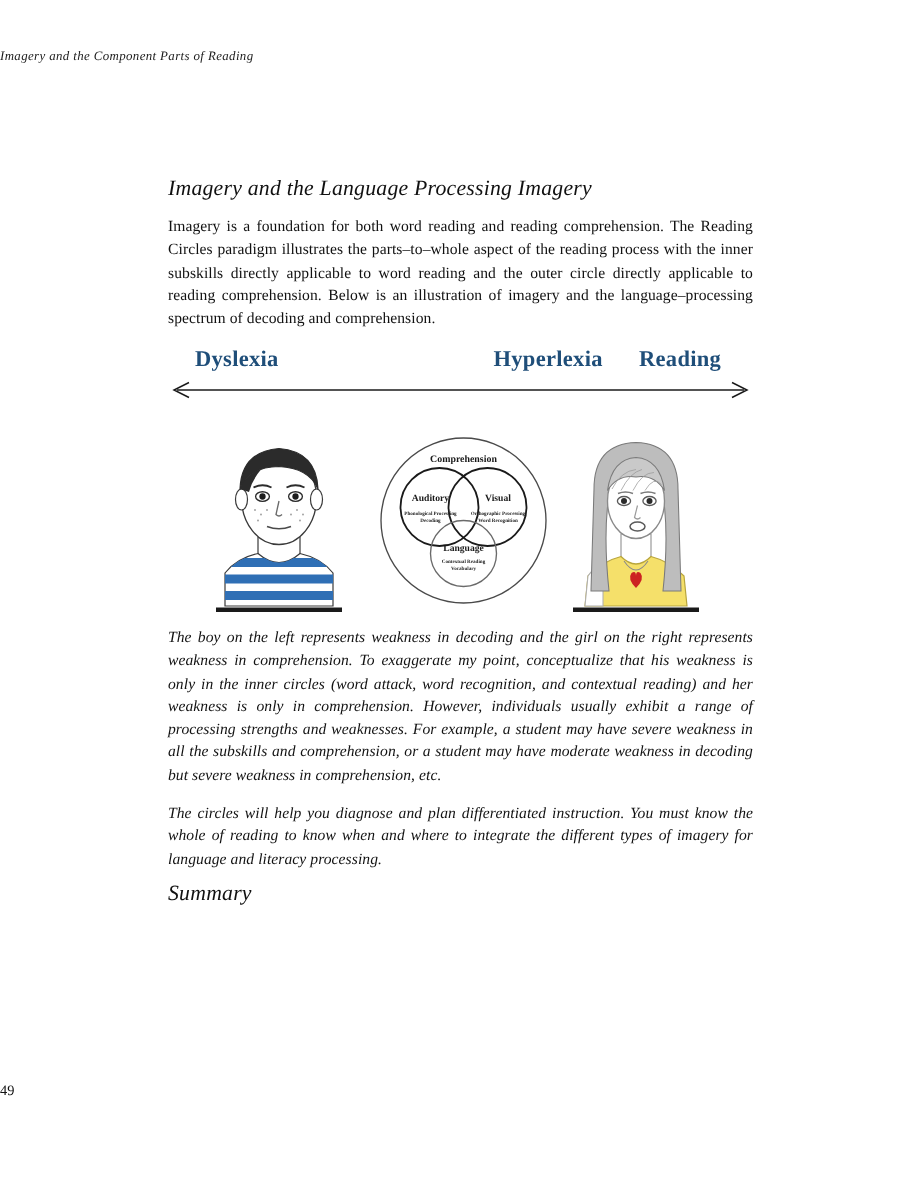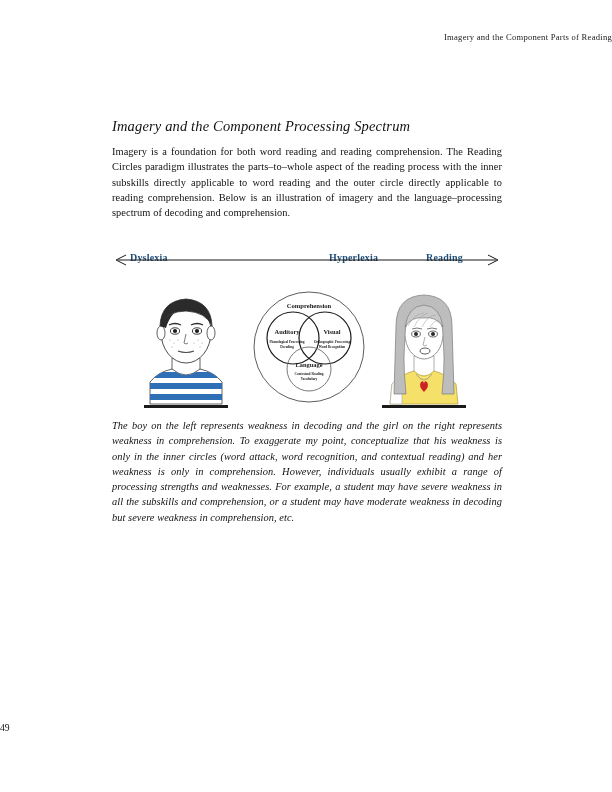--- a/index.html
+++ b/index.html
@@ -16,21 +16,22 @@
     color: #111111;
     overflow: hidden;
   }
 
   
   .running-head {
     position: absolute;
     top: 32px;
     left: 0;
     width: 612px;
-    text-align: right;
+    text-align: left;
+    font-style: italic;
     font-size: 8.6px;
     letter-spacing: 0.25px;
     color: #1a1a1a;
   }
 
   
   .column {
     position: absolute;
     left: 112px;
     top: 118px;
@@ -70,26 +71,25 @@
     top: 232px;
     width: 390px;
     height: 52px;
   }
   .spectrum-top {
     position: relative;
     height: 19px;
   }
   .spectrum-label-top {
     position: absolute;
-    font-size: 10px;
+    font-size: 15px;
     font-weight: bold;
     color: #1F4E79;
     white-space: nowrap;
     letter-spacing: 0.2px;
-    margin-top: 20px;
   }
   .lbl-dyslexia   { left: 18px;  top: 0; }
   .lbl-hyperlexia { left: 217px; top: 0; }
   .lbl-autism     { left: 314px; top: 0; }
 
   .spectrum-axis {
     position: absolute;
     left: 0;
     top: 22px;
     width: 390px;
@@ -154,21 +154,21 @@
     font-size: 9.6px;
     color: #111;
   }
 </style>
 </head>
 <body>
 
 <div class="running-head">Imagery and the Component Parts of Reading</div>
 
 <div class="column" style="top:118px;">
-  <h2 class="section-title">Imagery and the Component Processing Spectrum</h2>
+  <h2 class="section-title">Imagery and the Language Processing Imagery</h2>
   <p class="body-text">Imagery is a foundation for both word reading and reading comprehension. The Reading Circles paradigm illustrates the parts–to–whole aspect of the reading process with the inner subskills directly applicable to word reading and the outer circle directly applicable to reading comprehension.  Below is an illustration of imagery and the language–processing spectrum of decoding and comprehension.</p>
 </div>
 
 <div class="spectrum">
 
   <div class="spectrum-top">
     <span class="spectrum-label-top lbl-dyslexia">Dyslexia</span>
     <span class="spectrum-label-top lbl-hyperlexia">Hyperlexia</span>
     <span class="spectrum-label-top lbl-autism">Reading</span>
   </div>
@@ -300,18 +300,20 @@
 
       <ellipse cx="53" cy="65" rx="5" ry="3" fill="#ffffff" stroke="#5a5a5a" stroke-width="1"></ellipse>
 
       <rect x="10" y="119" width="84" height="3" fill="#1a1a1a"></rect>
     </svg>
   </div>
 </div>
 
 <div class="column" style="top:418px;font-style:italic;">
   <p class="body-text">The boy on the left represents weakness in decoding and the girl on the right represents weakness in comprehension.  To exaggerate my point, conceptualize that his weakness is only in the inner circles (word attack, word recognition, and contextual reading) and her weakness is only in comprehension. However, individuals usually exhibit a range of processing strengths and weaknesses. For example, a student may have severe weakness in all the subskills and comprehension, or a student may have moderate weakness in decoding but severe weakness in comprehension, etc.</p>
+  <p class="body-text">The circles will help you diagnose and plan differentiated instruction.  You must know the whole of reading to know when and where to integrate the different types of imagery for language and literacy processing.</p>
 </div>
 
 <div class="column" style="top:588px;">
+  <h2 class="summary-title">Summary</h2>
 </div>
 
 <div class="folio">49</div>
 
 </body></html>

